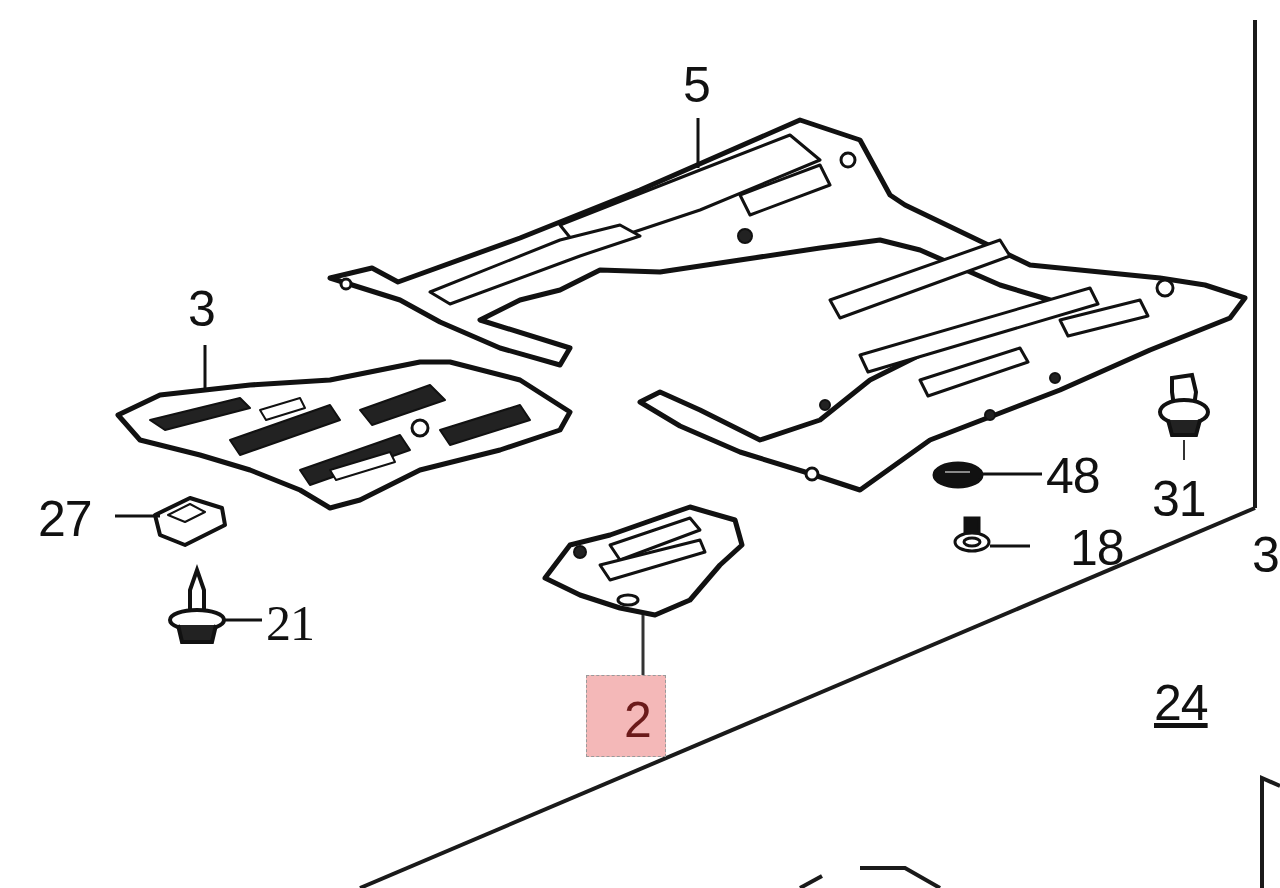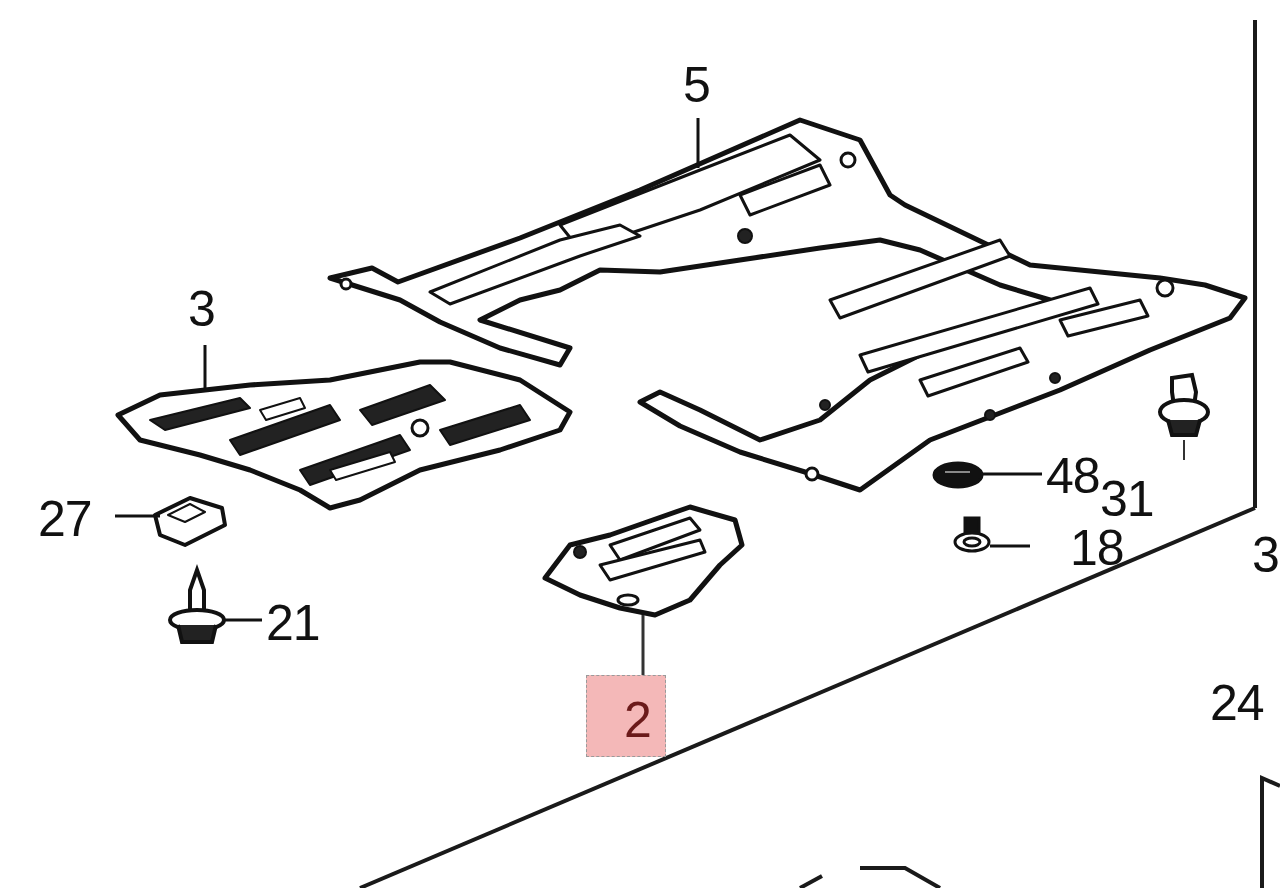--- a/index.html
+++ b/index.html
@@ -98,19 +98,19 @@
     <path d="M1168,420 L1172,435 L1196,435 L1200,420" fill="#222"></path>
   </g>
   <line x1="1184" y1="440" x2="1184" y2="460" stroke="#333" stroke-width="2"></line>
 </svg>
 
 <div class="hl-box" style="left:586px; top:675px; width:80px; height:82px;"></div>
 
 <div class="callout" style="left:683px; top:60px;">5</div>
 <div class="callout" style="left:188px; top:284px;">3</div>
 <div class="callout" style="left:38px; top:494px;">27</div>
-<div class="callout" style="left:266px; top:598px;">21</div>
+<div class="callout" style="left:266px; top:598px;font-family:Liberation Serif, serif;">21</div>
 <div class="callout highlight" style="left:624px; top:695px;">2</div>
 <div class="callout" style="left:1046px; top:451px;">48</div>
 <div class="callout" style="left:1070px; top:523px;">18</div>
-<div class="callout" style="left:1100px; top:474px;">31</div>
+<div class="callout" style="left:1152px; top:474px;">31</div>
 <div class="callout" style="left:1252px; top:530px;">3</div>
-<div class="callout" style="left:1210px; top:678px;">24</div>
+<div class="callout" style="left:1154px; top:678px;text-decoration:underline;">24</div>
 
 </body></html>

